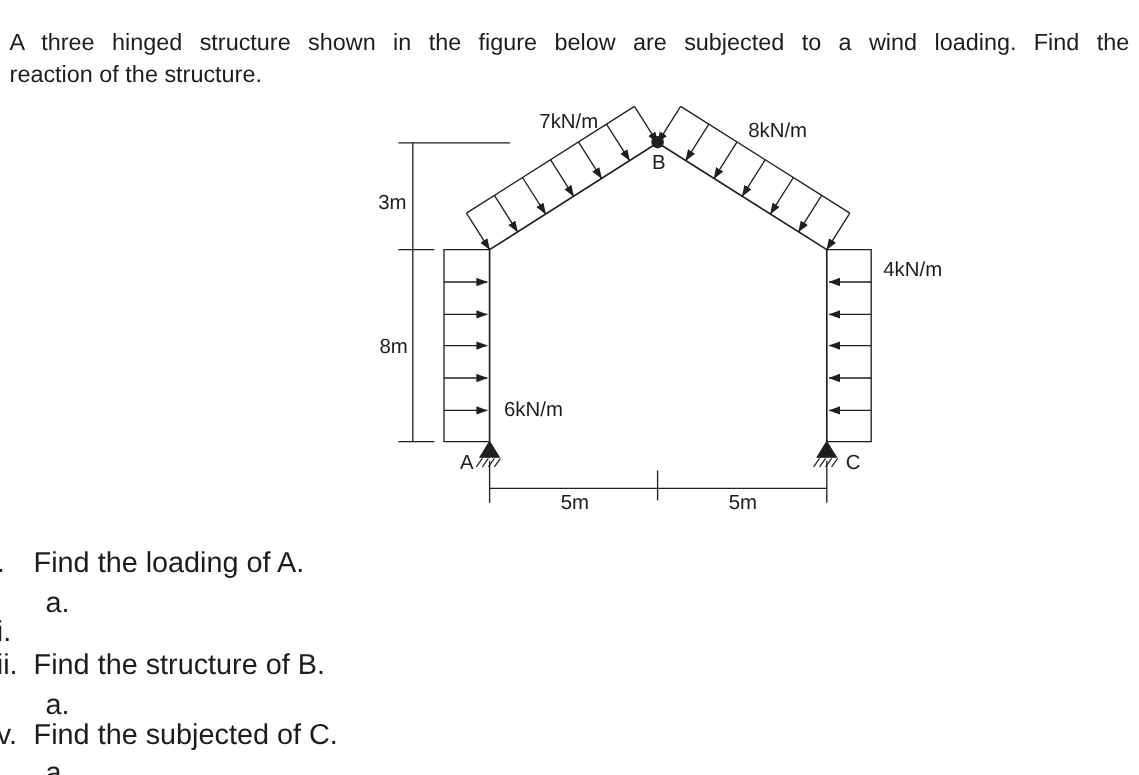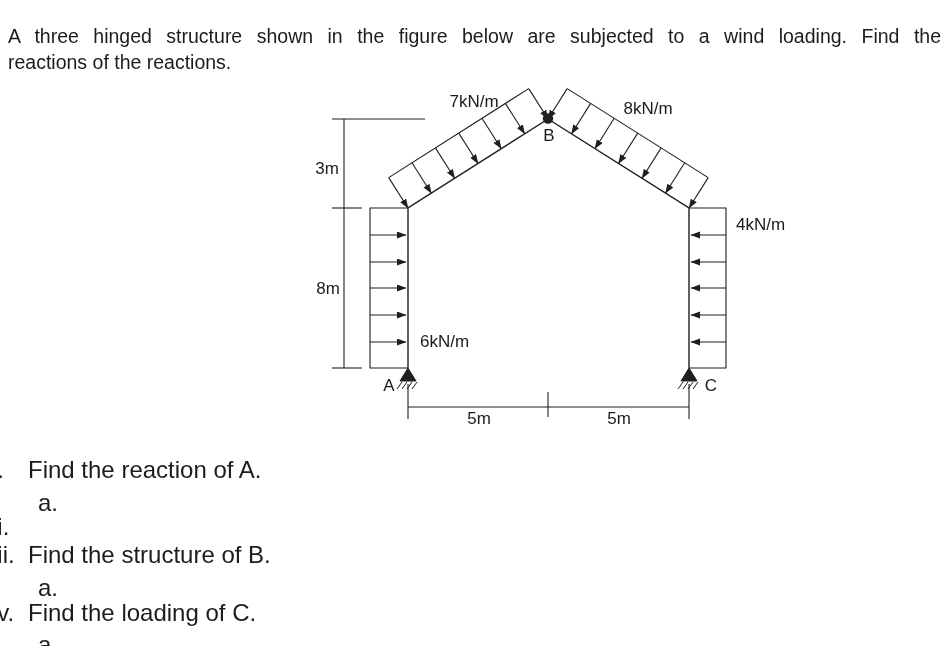--- a/index.html
+++ b/index.html
@@ -60,21 +60,21 @@
   .q-num { flex: 0 0 36px; width: 36px; }
   .q-sub { position: absolute; left: 46px; white-space: nowrap; }
 </style>
 </head>
 <body>
 
 <div class="page">
 
   <div class="intro">
     <div class="l1">A three hinged structure shown in the figure below are subjected to a wind loading. Find the</div>
-    <div class="l2">reactions of the reactions.</div>
+    <div class="l2">reaction of the structure.</div>
   </div>
 
   <svg class="figure-svg" viewBox="300 75 500 370" xmlns="http://www.w3.org/2000/svg">
     <defs>
       <marker id="ah" markerWidth="10" markerHeight="8" refX="9" refY="3.5" orient="auto" markerUnits="userSpaceOnUse">
         <path d="M0,0 L9.5,3.5 L0,7 Z" fill="#1f1f1f"></path>
       </marker>
     </defs>
 
     <g stroke="#1f1f1f" stroke-width="1.4" fill="none">
@@ -168,36 +168,36 @@
     <text x="619" y="424" text-anchor="middle">5m</text>
     <text x="389" y="391" text-anchor="middle">A</text>
     <text x="549" y="141" text-anchor="middle">B</text>
     <text x="711" y="391" text-anchor="middle">C</text>
   </svg>
 
   <div class="questions">
 
     <div class="q-row" style="top:0px;">
       <span class="q-num">i.</span>
-      <span class="q-text">Find the reaction of A.</span>
+      <span class="q-text">Find the loading of A.</span>
     </div>
     <div class="q-sub" style="top:33px;">a.</div>
 
     <div class="q-row" style="top:57px;">
       <span class="q-num">ii.</span>
       <span class="q-text"></span>
     </div>
 
     <div class="q-row" style="top:85px;">
       <span class="q-num">iii.</span>
       <span class="q-text">Find the structure of B.</span>
     </div>
     <div class="q-sub" style="top:118px;">a.</div>
 
     <div class="q-row" style="top:143px;">
       <span class="q-num">iv.</span>
-      <span class="q-text">Find the loading of C.</span>
+      <span class="q-text">Find the subjected of C.</span>
     </div>
     <div class="q-sub" style="top:175px;">a</div>
 
   </div>
 
 </div>
 
 </body></html>

